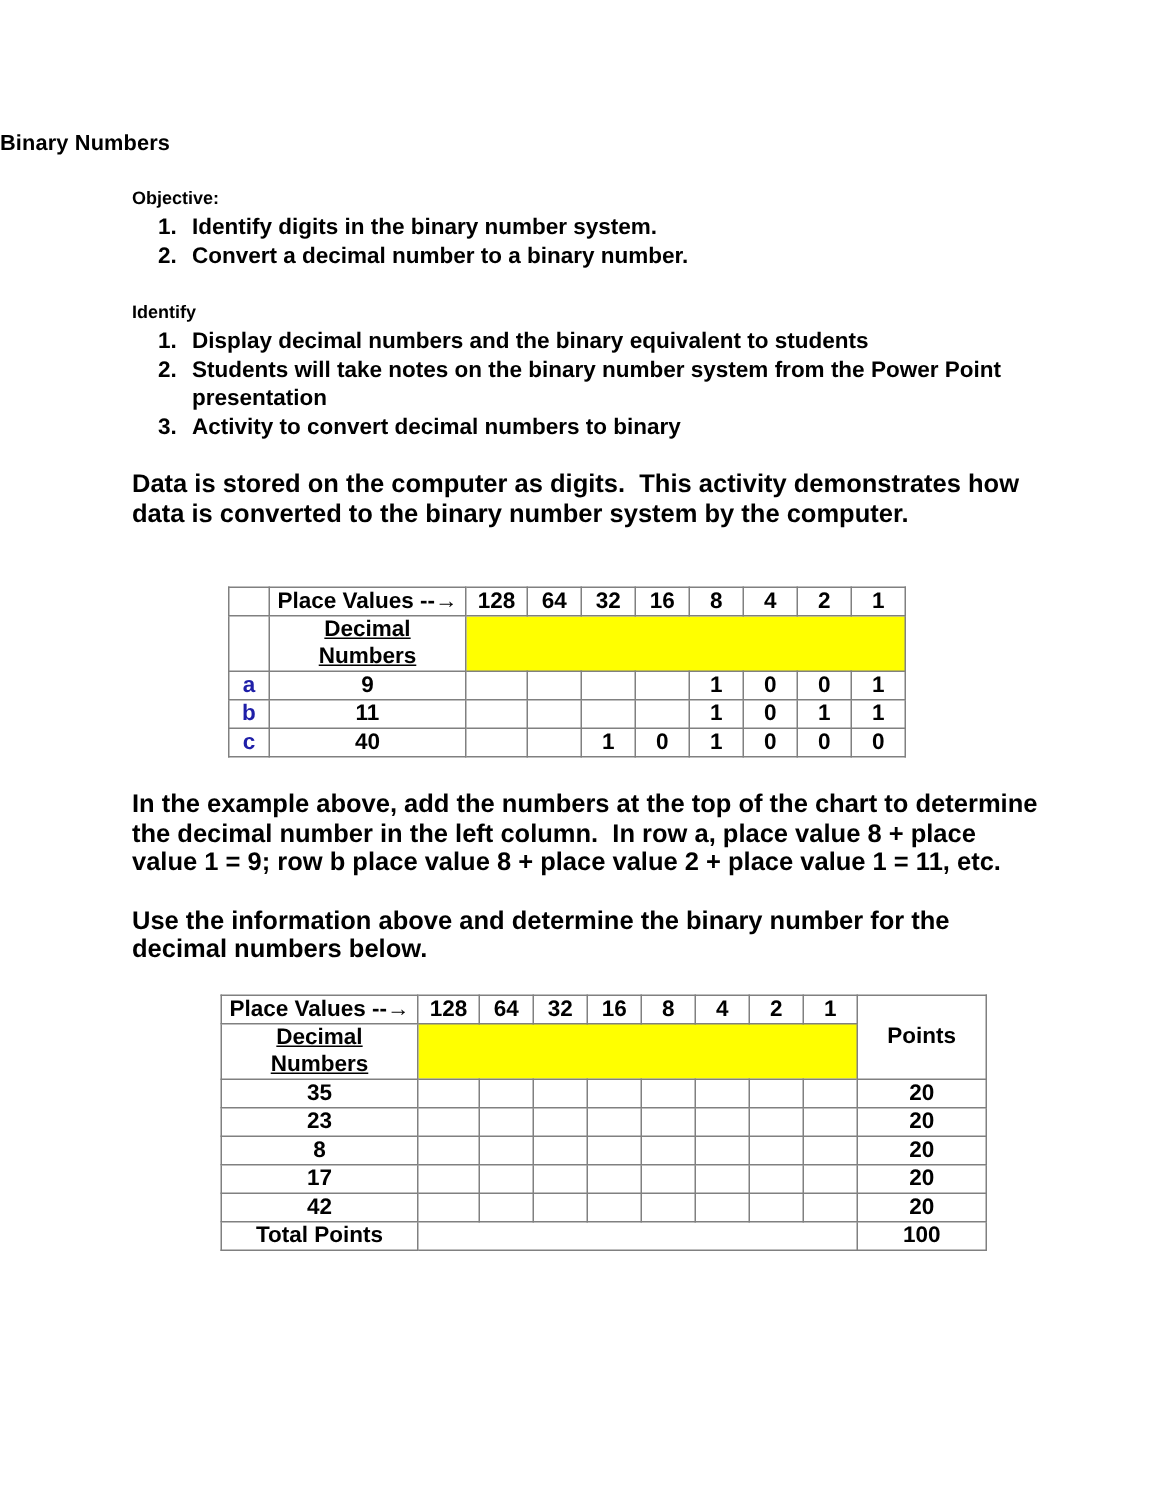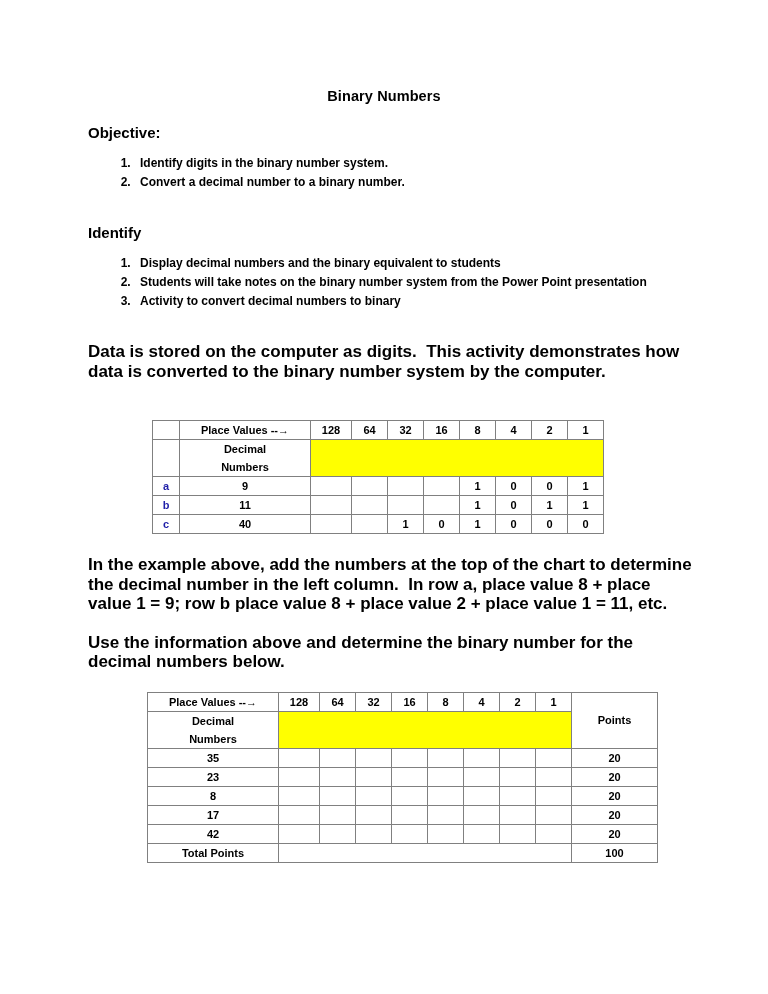--- a/index.html
+++ b/index.html
@@ -15,43 +15,42 @@
     overflow: hidden;
   }
   .page {
     position: relative;
     width: 768px;
     height: 994px;
     box-sizing: border-box;
     padding: 0;
   }
   .doc-title {
-    text-align: center;
     font-size: 14.5px;
     font-weight: bold;
     margin: 0;
     padding-top: 88px;
     letter-spacing: 0.1px;
   }
   .body-block {
     padding-left: 88px;
     padding-right: 70px;
   }
   .section-head {
-    font-size: 15px;
+    font-size: 12px;
     font-weight: bold;
     margin: 0;
     line-height: 19px;
   }
   .gap-sm { height: 19px; }
   .gap-md { height: 19px; }
   ol.numlist {
-    margin: 12px;
+    margin: 0;
     padding-left: 34px;
-    font-size: 12px;
+    font-size: 15px;
     font-weight: bold;
     line-height: 19px;
   }
   ol.numlist li {
     padding-left: 6px;
     margin: 0;
   }
   p.para {
     font-size: 17px;
     font-weight: bold;
@@ -59,21 +58,21 @@
     margin: 0;
     white-space: pre-wrap;
   }
 
   
   .tbl-wrap-1 { padding-left: 152px; }
   .tbl-wrap-2 { padding-left: 147px; }
 
   table.grid {
     border-collapse: collapse;
-    font-size: 11px;
+    font-size: 15px;
     font-weight: bold;
     table-layout: fixed;
   }
   table.grid td {
     border: 1px solid #808080;
     text-align: center;
     vertical-align: middle;
     padding: 0;
     height: 18px;
     line-height: 18px;
@@ -84,21 +83,21 @@
   }
   .cell-pv-label {
     width: 130px;
     text-align: center;
   }
   .cell-bit { width: 35px; }
   .cell-bit-128 { width: 40px; }
   .cell-points { width: 85px; }
   .yellow { background: #ffff00; }
   .noborder-top { border-top: none; }
-  .tall2 { height: 36px; line-height: 18px; }
+  .tall2 { height: 36px; line-height: 18px; text-decoration: underline; }
   .decnum-cell { line-height: 17px; }
 </style>
 </head>
 <body>
 
 <div class="page">
 
   <h1 class="doc-title">Binary Numbers</h1>
 
   <div class="body-block">

